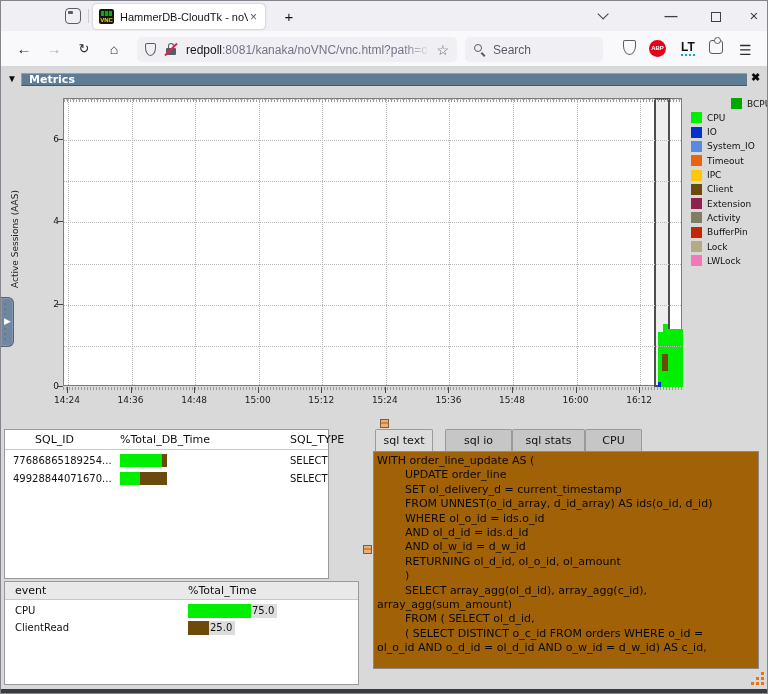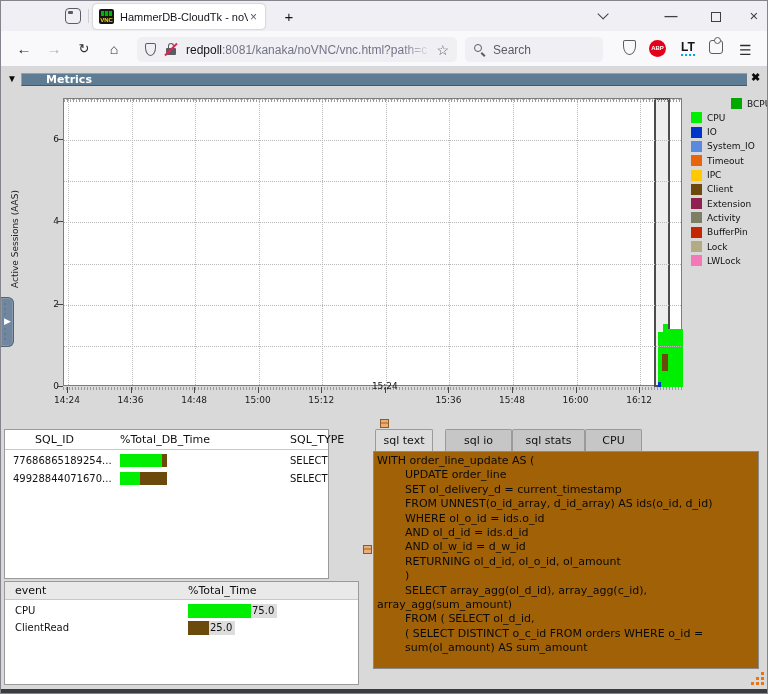--- a/index.html
+++ b/index.html
@@ -46,21 +46,21 @@
   #ic-shield2 { left:622px; width:13px; height:15px; border:1.6px solid #5b5b66; border-radius:2px 2px 50% 50%/2px 2px 60% 60%; }
   #ic-abp { left:648px; width:17px; height:17px; background:#e3001b; border-radius:50%; color:#fff; font-size:6px; font-weight:bold; text-align:center; line-height:17px; }
   #ic-lt { left:680px; font-size:12px; font-weight:bold; color:#15141a; border-bottom:2px dotted #00a8e8; padding-bottom:0; line-height:14px; }
   #ic-ext { left:708px; width:14px; height:14px; border:1.6px solid #5b5b66; border-radius:3px; }
   #ic-ext:before { content:""; position:absolute; left:3.5px; top:-4px; width:5px; height:5px; border:1.6px solid #5b5b66; border-radius:50%; background:#f9f9fb; }
   #ic-menu { left:738px; font-size:14px; color:#2b2a33; top:41px; }
 
   
   #page { position:absolute; left:0; top:67px; width:768px; height:621px; background:#d9d9d9; }
   #metrics-bar { position:absolute; left:20px; top:5px; width:726px; height:13px; background:#5e7d95; border-top:1px solid #8aa3b8; border-left:1px solid #8aa3b8; border-bottom:1px solid #3e5a72; }
-  #metrics-title { color:#ffffff; font-weight:bold; font-size:11px; line-height:12px; padding-left:24px; font-family:"DejaVu Sans", sans-serif; }
+  #metrics-title { color:#ffffff; font-weight:bold; font-size:11px; line-height:12px; padding-left:7px; font-family:"DejaVu Sans", sans-serif; }
   #collapse { position:absolute; left:6px; top:4px; font-size:10px; color:#0a0a0a; line-height:14px; }
   #panel-close { position:absolute; left:750px; top:3px; font-size:11px; font-weight:bold; color:#0a0a0a; }
 
   
   #ylabel { position:absolute; left:-46px; top:166px; width:120px; text-align:center; font-size:9px; color:#222; transform:rotate(-90deg); font-family:"DejaVu Sans", sans-serif; }
   #plot { position:absolute; left:62px; top:30px; width:619px; height:288px; background:#ffffff; border:1px solid #7d7d7d; }
   .vgrid { position:absolute; top:0; bottom:0; width:0; border-left:1px dotted #b8b8b8; }
   .hgrid { position:absolute; left:0; right:0; height:0; border-top:1px dotted #b8b8b8; }
   .tickstrip { position:absolute; left:0; right:0; height:3px; background:repeating-linear-gradient(90deg,#9a9a9a 0 1px,transparent 1px 3px); }
   #selwin { position:absolute; top:-1px; height:289px; width:16px; background:rgba(120,120,120,0.13); border:2px solid #4d4d4d; }
@@ -210,21 +210,21 @@
         <div class="xtick" style="left: 46px; top: 327px;">14:24</div>
         <div class="xtickmark" style="left: 129.57px; top: 319px;"></div>
         <div class="xtick" style="left: 109.57px; top: 327px;">14:36</div>
         <div class="xtickmark" style="left: 193.14px; top: 319px;"></div>
         <div class="xtick" style="left: 173.14px; top: 327px;">14:48</div>
         <div class="xtickmark" style="left: 256.71px; top: 319px;"></div>
         <div class="xtick" style="left: 236.71px; top: 327px;">15:00</div>
         <div class="xtickmark" style="left: 320.28px; top: 319px;"></div>
         <div class="xtick" style="left: 300.28px; top: 327px;">15:12</div>
         <div class="xtickmark" style="left: 383.85px; top: 319px;"></div>
-        <div class="xtick" style="left: 363.85px; top: 313px;">15:24</div>
+        <div class="xtick" style="left: 363.85px; top: 327px;">15:24</div>
         <div class="xtickmark" style="left: 447.42px; top: 319px;"></div>
         <div class="xtick" style="left: 427.42px; top: 327px;">15:36</div>
         <div class="xtickmark" style="left: 510.99px; top: 319px;"></div>
         <div class="xtick" style="left: 490.99px; top: 327px;">15:48</div>
         <div class="xtickmark" style="left: 574.56px; top: 319px;"></div>
         <div class="xtick" style="left: 554.56px; top: 327px;">16:00</div>
         <div class="xtickmark" style="left: 638.13px; top: 319px;"></div>
         <div class="xtick" style="left: 618.13px; top: 327px;">16:12</div>
       </div>
     <div id="legend">
@@ -339,21 +339,21 @@
         <div class="sline">        FROM UNNEST(o_id_array, d_id_array) AS ids(o_id, d_id)</div>
         <div class="sline">        WHERE ol_o_id = ids.o_id</div>
         <div class="sline">        AND ol_d_id = ids.d_id</div>
         <div class="sline">        AND ol_w_id = d_w_id</div>
         <div class="sline">        RETURNING ol_d_id, ol_o_id, ol_amount</div>
         <div class="sline">        )</div>
         <div class="sline">        SELECT array_agg(ol_d_id), array_agg(c_id),</div>
         <div class="sline">array_agg(sum_amount)</div>
         <div class="sline">        FROM ( SELECT ol_d_id,</div>
         <div class="sline">        ( SELECT DISTINCT o_c_id FROM orders WHERE o_id =</div>
-        <div class="sline">        sum(ol_amount) AS sum_amount</div>
+        <div class="sline">ol_o_id AND o_d_id = ol_d_id AND o_w_id = d_w_id) AS c_id,</div>
       </div>
 
     <div id="grip">
       <i style="left:12px;top:10px"></i>
         <i style="left:7px;top:10px"></i>
         <i style="left:2px;top:10px"></i>
       <i style="left:12px;top:5px"></i>
         <i style="left:7px;top:5px"></i>
       <i style="left:12px;top:0"></i>
     </div>

